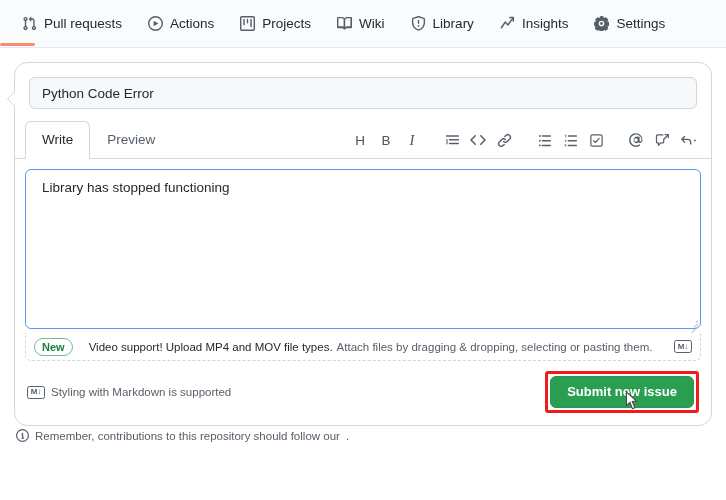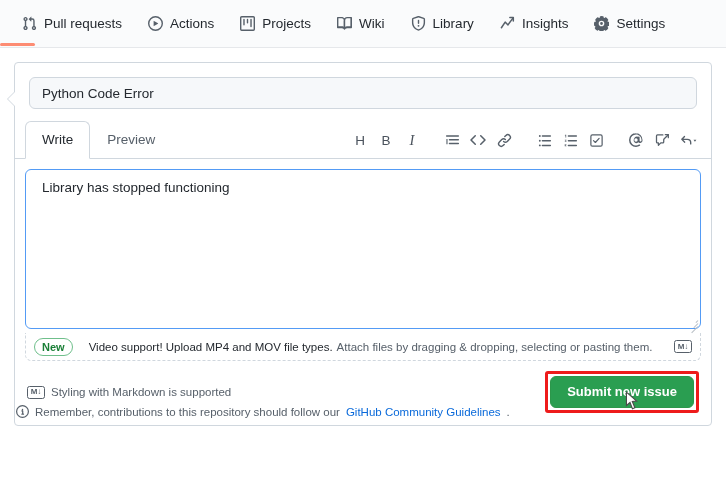--- a/index.html
+++ b/index.html
@@ -33,21 +33,21 @@
     position: absolute; left: 0px; top: 43px;
     width: 35px; height: 3px; background: #fd8c73; border-radius: 6px;
   }
 
   
   .form-card {
     position: absolute; left: 14px; top: 62px;
     width: 698px;
     background: #ffffff;
     border: 1px solid #d0d7de;
-    border-radius: 4px;
+    border-radius: 13px;
     box-sizing: border-box;
   }
   .card-arrow-outer {
     position: absolute; left: -8px; top: 28px;
     width: 0; height: 0;
     border-top: 8px solid transparent;
     border-bottom: 8px solid transparent;
     border-right: 8px solid #d0d7de;
   }
   .card-arrow-inner {
@@ -203,21 +203,21 @@
     font-family: "Liberation Sans", sans-serif;
     line-height: 18px;
   }
   .cursor-ptr {
     position: absolute; left: 52%; top: 46%;
     width: 14px; height: 20px; pointer-events: none;
   }
 
   
   .guidelines {
-    position: absolute; left: 16px; top: 405px;
+    position: absolute; left: 16px; top: 429px;
     display: flex; align-items: center; gap: 6px;
     font-size: 11.5px; color: #57606a;
   }
   .guidelines a { color: #0969da; text-decoration: none; }
   .info-ico { color: #57606a; display: flex; align-items: center; }
 </style>
 </head>
 <body>
 
 <div id="page">
@@ -401,17 +401,16 @@
     </div>
   </div>
 
   <div class="guidelines">
     <span class="info-ico">
       <svg width="13" height="13" viewBox="0 0 16 16" fill="currentColor">
           <path d="M8 1.5a6.5 6.5 0 100 13 6.5 6.5 0 000-13zM0 8a8 8 0 1116 0A8 8 0 010 8zm6.5-.75A.75.75 0 017.25 6.5h1a.75.75 0 01.75.75v3.25h.25a.75.75 0 010 1.5h-2a.75.75 0 010-1.5h.25V8h-.25a.75.75 0 01-.75-.75zM8 4.75a.9.9 0 110 1.8.9.9 0 010-1.8z"></path>
         </svg>
     </span>
     <span>Remember, contributions to this repository should follow our</span>
-    <a href="#">GitHub Community Guidelines</a>
       <span>.</span>
   </div>
 
 </div>
 
 </body></html>

